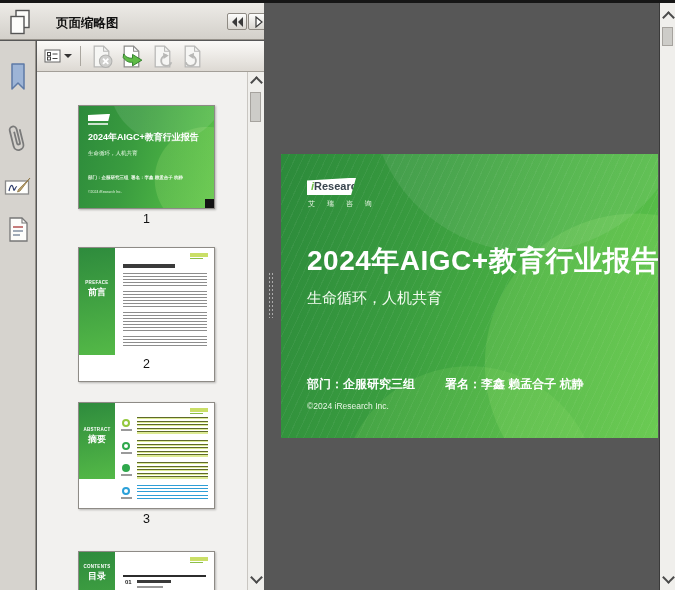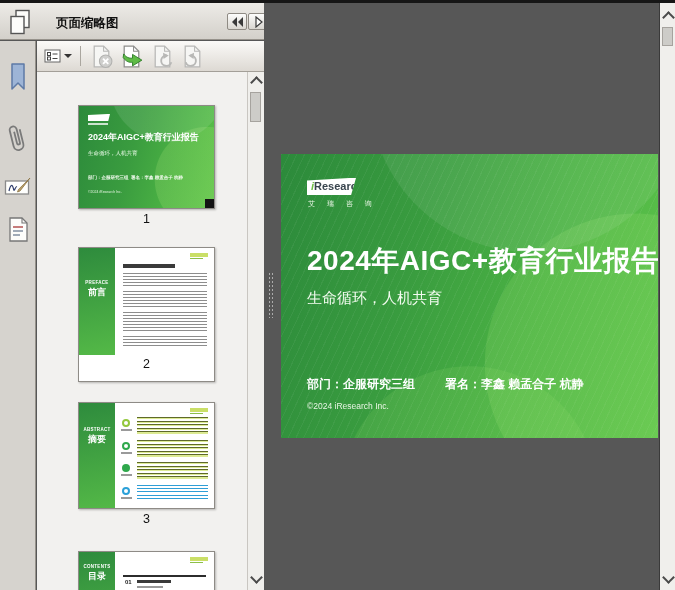--- a/index.html
+++ b/index.html
@@ -224,21 +224,21 @@
       <div class="tl abs" style="left:44px;top:25px;right:7px;height:14px;"></div>
       <div class="tl abs" style="left:44px;top:43px;right:7px;height:17px;"></div>
       <div class="tl abs" style="left:44px;top:64px;right:7px;height:20px;"></div>
       <div class="tl abs" style="left:44px;top:88px;right:7px;height:10px;"></div>
     </div>
     <div class="thumb-num" style="top:110px;">2</div>
   </div>
 
   <div class="thumb-item" style="top:330px;">
     <div class="thumb-page" style="height:107px;">
-      <div class="side-col" style="height:107px;">
+      <div class="side-col" style="height:76px;">
         <div style="margin-top:24px;" class="side-en">ABSTRACT</div>
         <div class="side-zh">摘要</div>
       </div>
       <span class="chip">
           <i class="chip-a"></i>
           <i class="chip-b"></i>
         </span>
       <span class="mini-circle" style="left:43px;top:16px;border:2px solid #93c83d;"></span>
       <span class="mini-circle-label" style="left:42px;top:26px;"></span>
       <div class="tl-hl abs" style="left:58px;top:14px;right:6px;height:17px;"></div>

